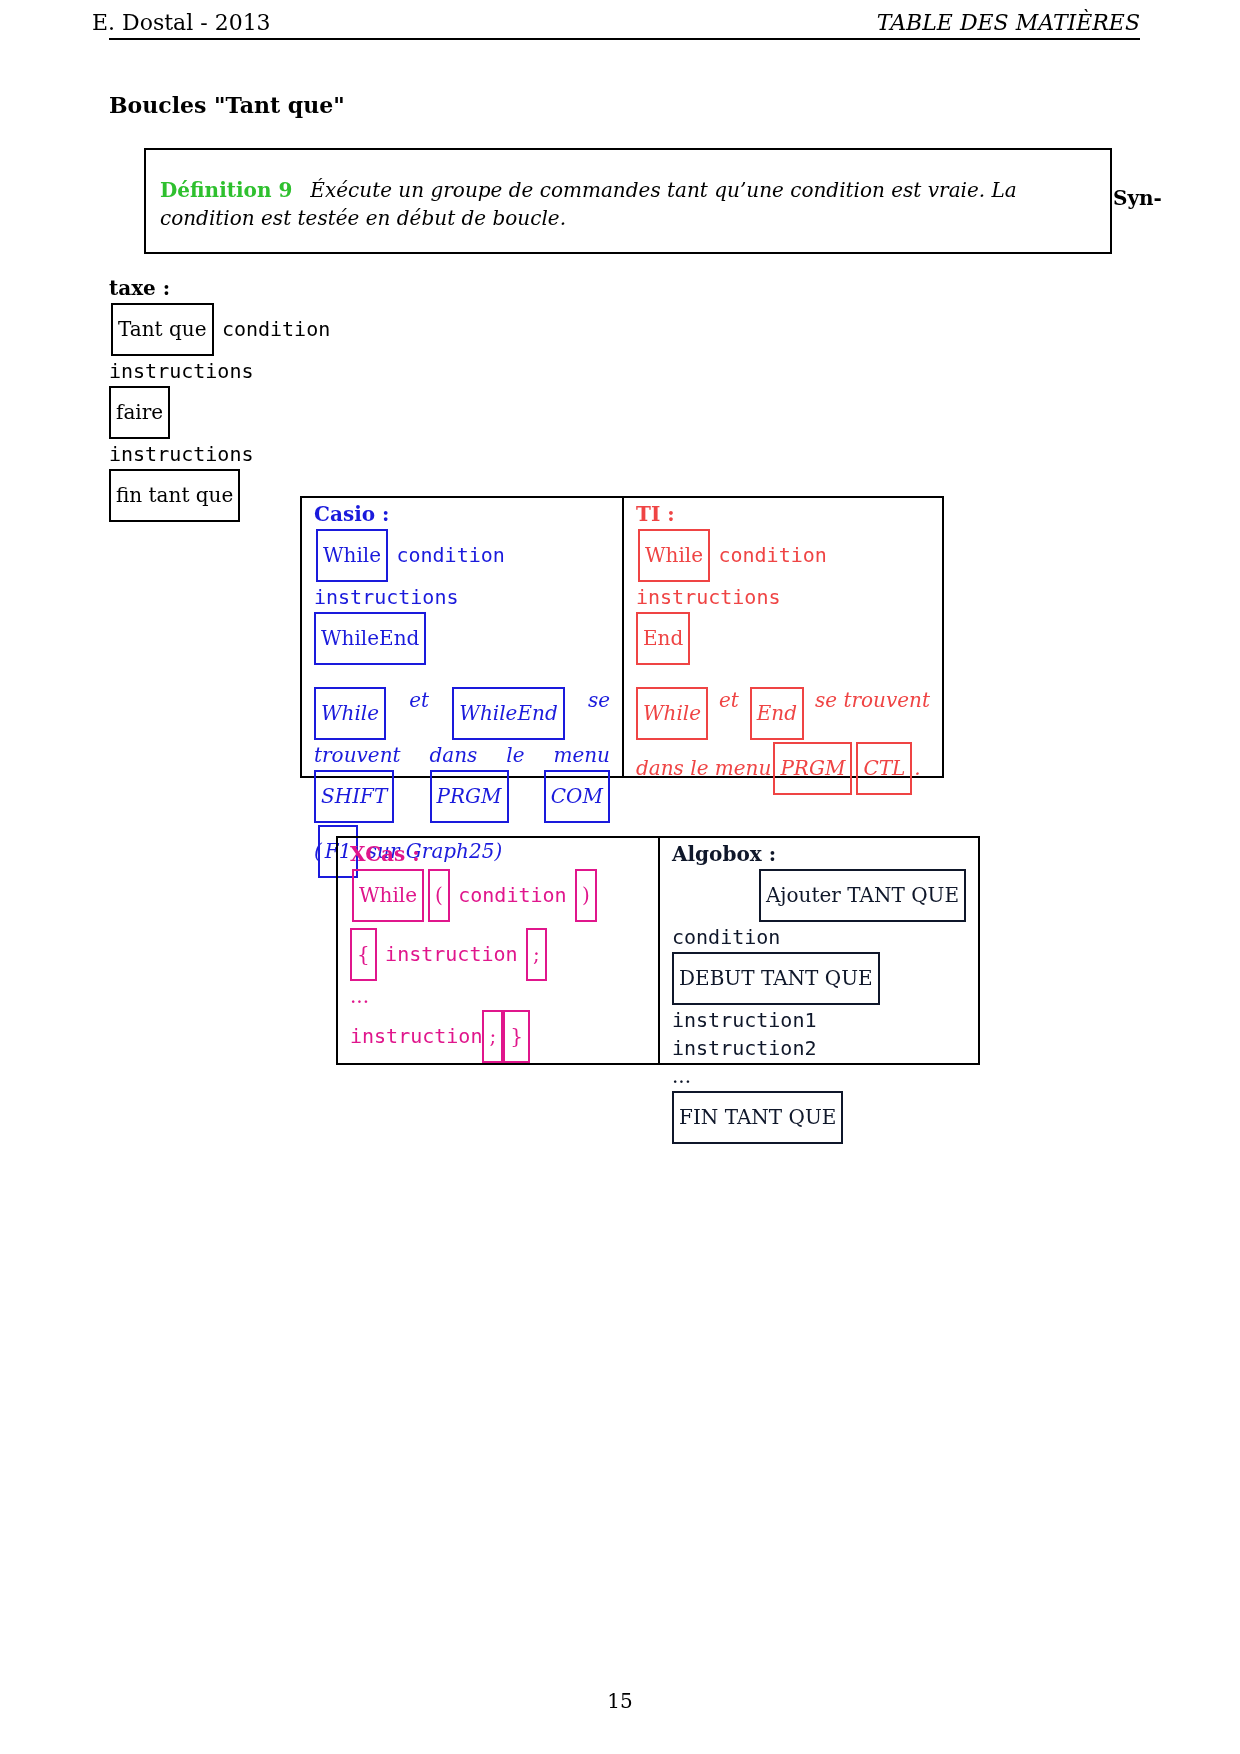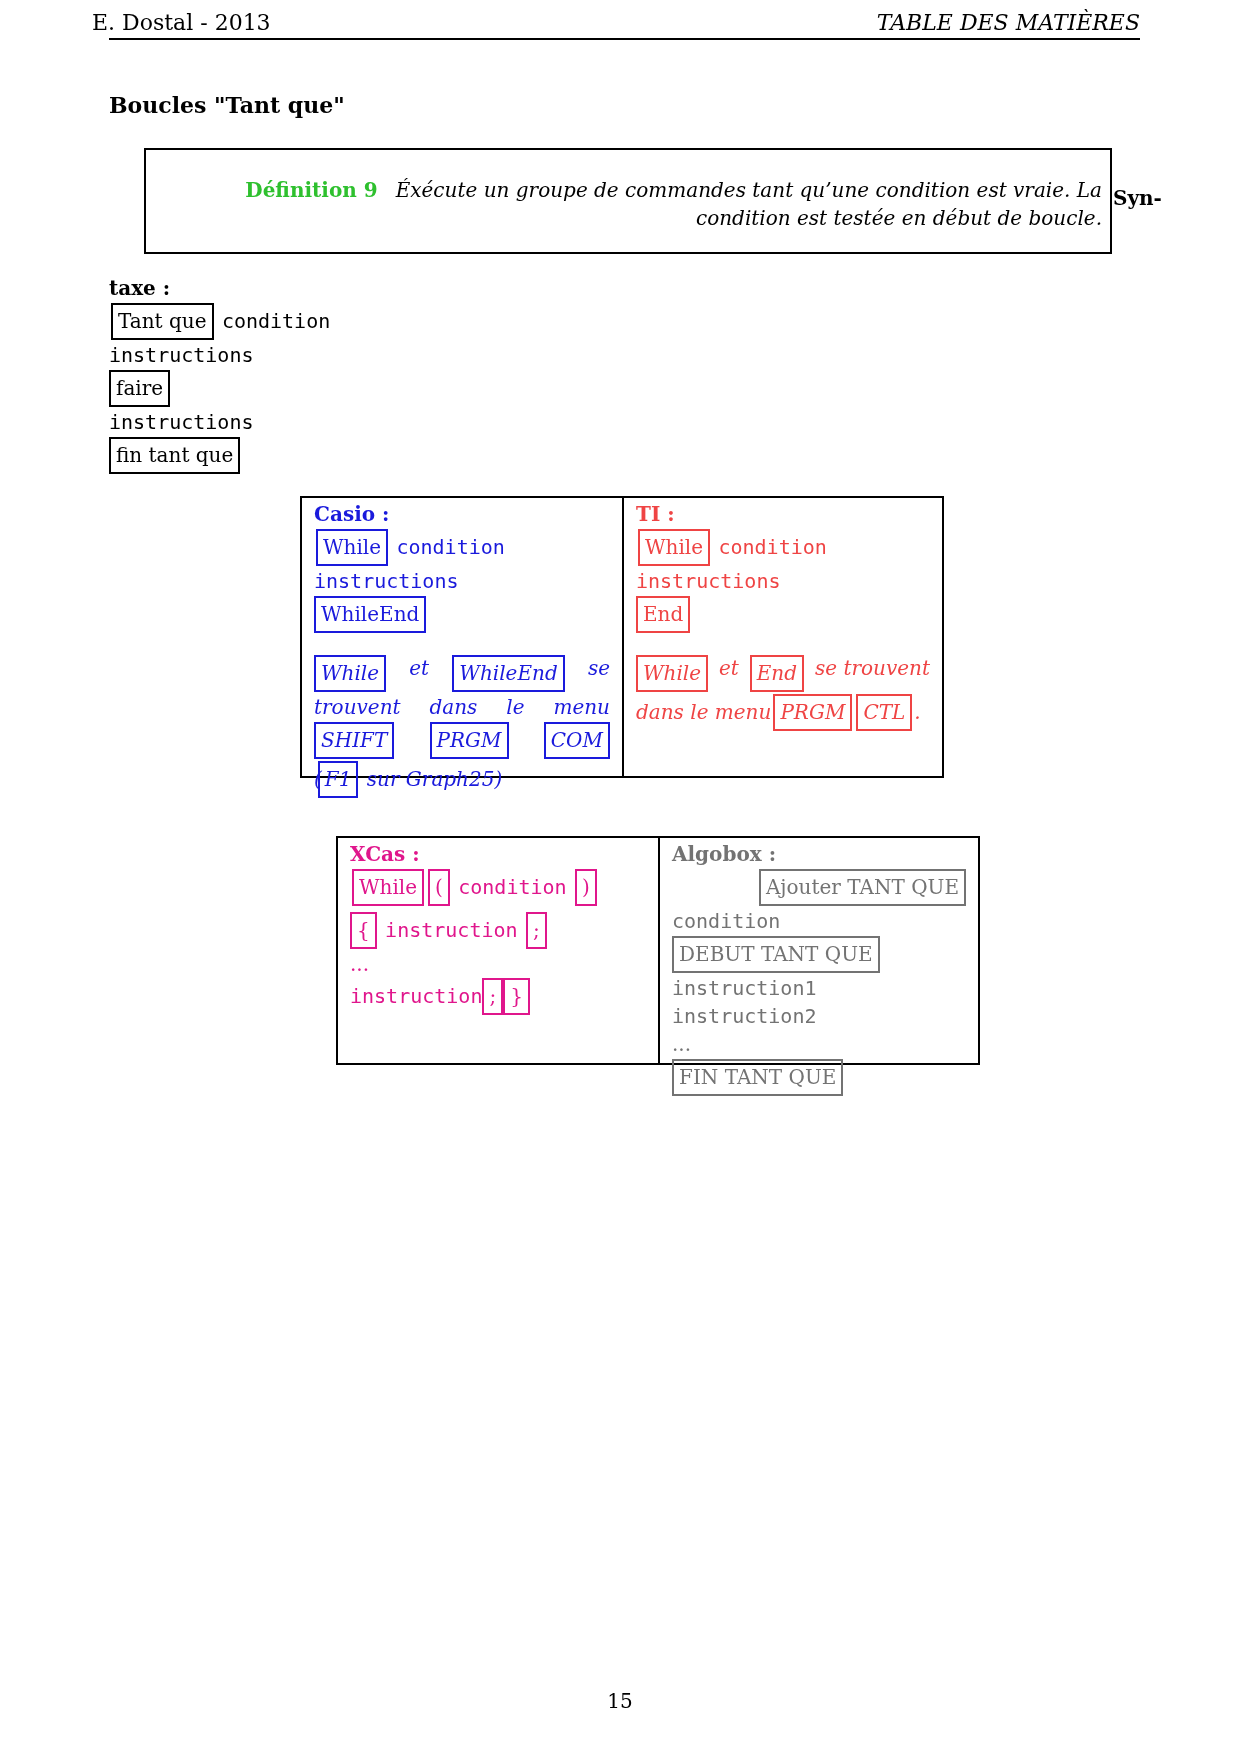--- a/index.html
+++ b/index.html
@@ -2,39 +2,39 @@
 <html><head>
 <meta charset="utf-8">
 <style>
   html,body{margin:0;padding:0;background:#fff;}
   body{width:1240px;height:1754px;position:relative;overflow:hidden;font-family:"DejaVu Serif","Liberation Serif",serif;color:#000;}
   .abs{position:absolute;}
   .hdr-left{left:92px;top:10px;font-size:22px;}
   .hdr-right{right:100px;top:10px;font-size:22px;font-style:italic;}
   .hdr-rule{left:109px;top:38px;width:1031px;height:2px;background:#000;}
   .title{left:109px;top:92px;font-size:22px;font-weight:bold;}
-  .defbox{left:144px;top:148px;width:964px;height:102px;border:2px solid #000;text-align:right;}
+  .defbox{left:144px;top:148px;width:964px;height:102px;border:2px solid #000;}
   .deftext{position:absolute;left:14px;top:26px;right:8px;font-size:20px;font-style:italic;line-height:28px;}
   .deflabel{color:#2ec02e;font-style:normal;font-weight:bold;margin-right:18px;}
   .syn{left:1113px;top:186px;font-size:20px;font-weight:bold;}
   .syntax{left:109px;top:274px;font-size:20px;line-height:28px;}
   .syntax .bold{font-weight:bold;}
   .mono{font-family:"DejaVu Sans Mono","Liberation Mono",monospace;font-size:20px;}
-  .kbox{display:inline-block;border:2px solid currentColor;padding:4px 5px;line-height:25px;margin:1px 2px;text-align:right;}
+  .kbox{display:inline-block;border:2px solid currentColor;padding:12px 5px;line-height:25px;margin:1px 2px;text-align:right;}
   .kbox.blk{border-color:#000;}
   .tbl{left:300px;width:640px;border:2px solid #000;display:flex;}
   .tbl1{top:496px;height:278px;}
   .tbl2{top:836px;height:225px;margin-left:36px;}
   .cell{width:50%;padding:2px 12px;box-sizing:border-box;font-size:20px;line-height:28px;}
   .cell + .cell{border-left:2px solid #000;}
   .cell .hd{font-weight:bold;}
   .blue{color:#1a1adc;}
   .green{color:#ef4444;}
   .pink{color:#e0168c;}
-  .teal{color:#737373;}
+  .teal{color:#0f172a;}
   .it{font-style:italic;}
   .pagenum{left:0;width:1240px;top:1689px;text-align:center;font-size:20px;}
 </style>
 </head>
 <body>
 
 <div class="abs hdr-left">E. Dostal - 2013</div>
 <div class="abs hdr-right">TABLE DES MATIÈRES</div>
 <div class="abs hdr-rule"></div>
 

